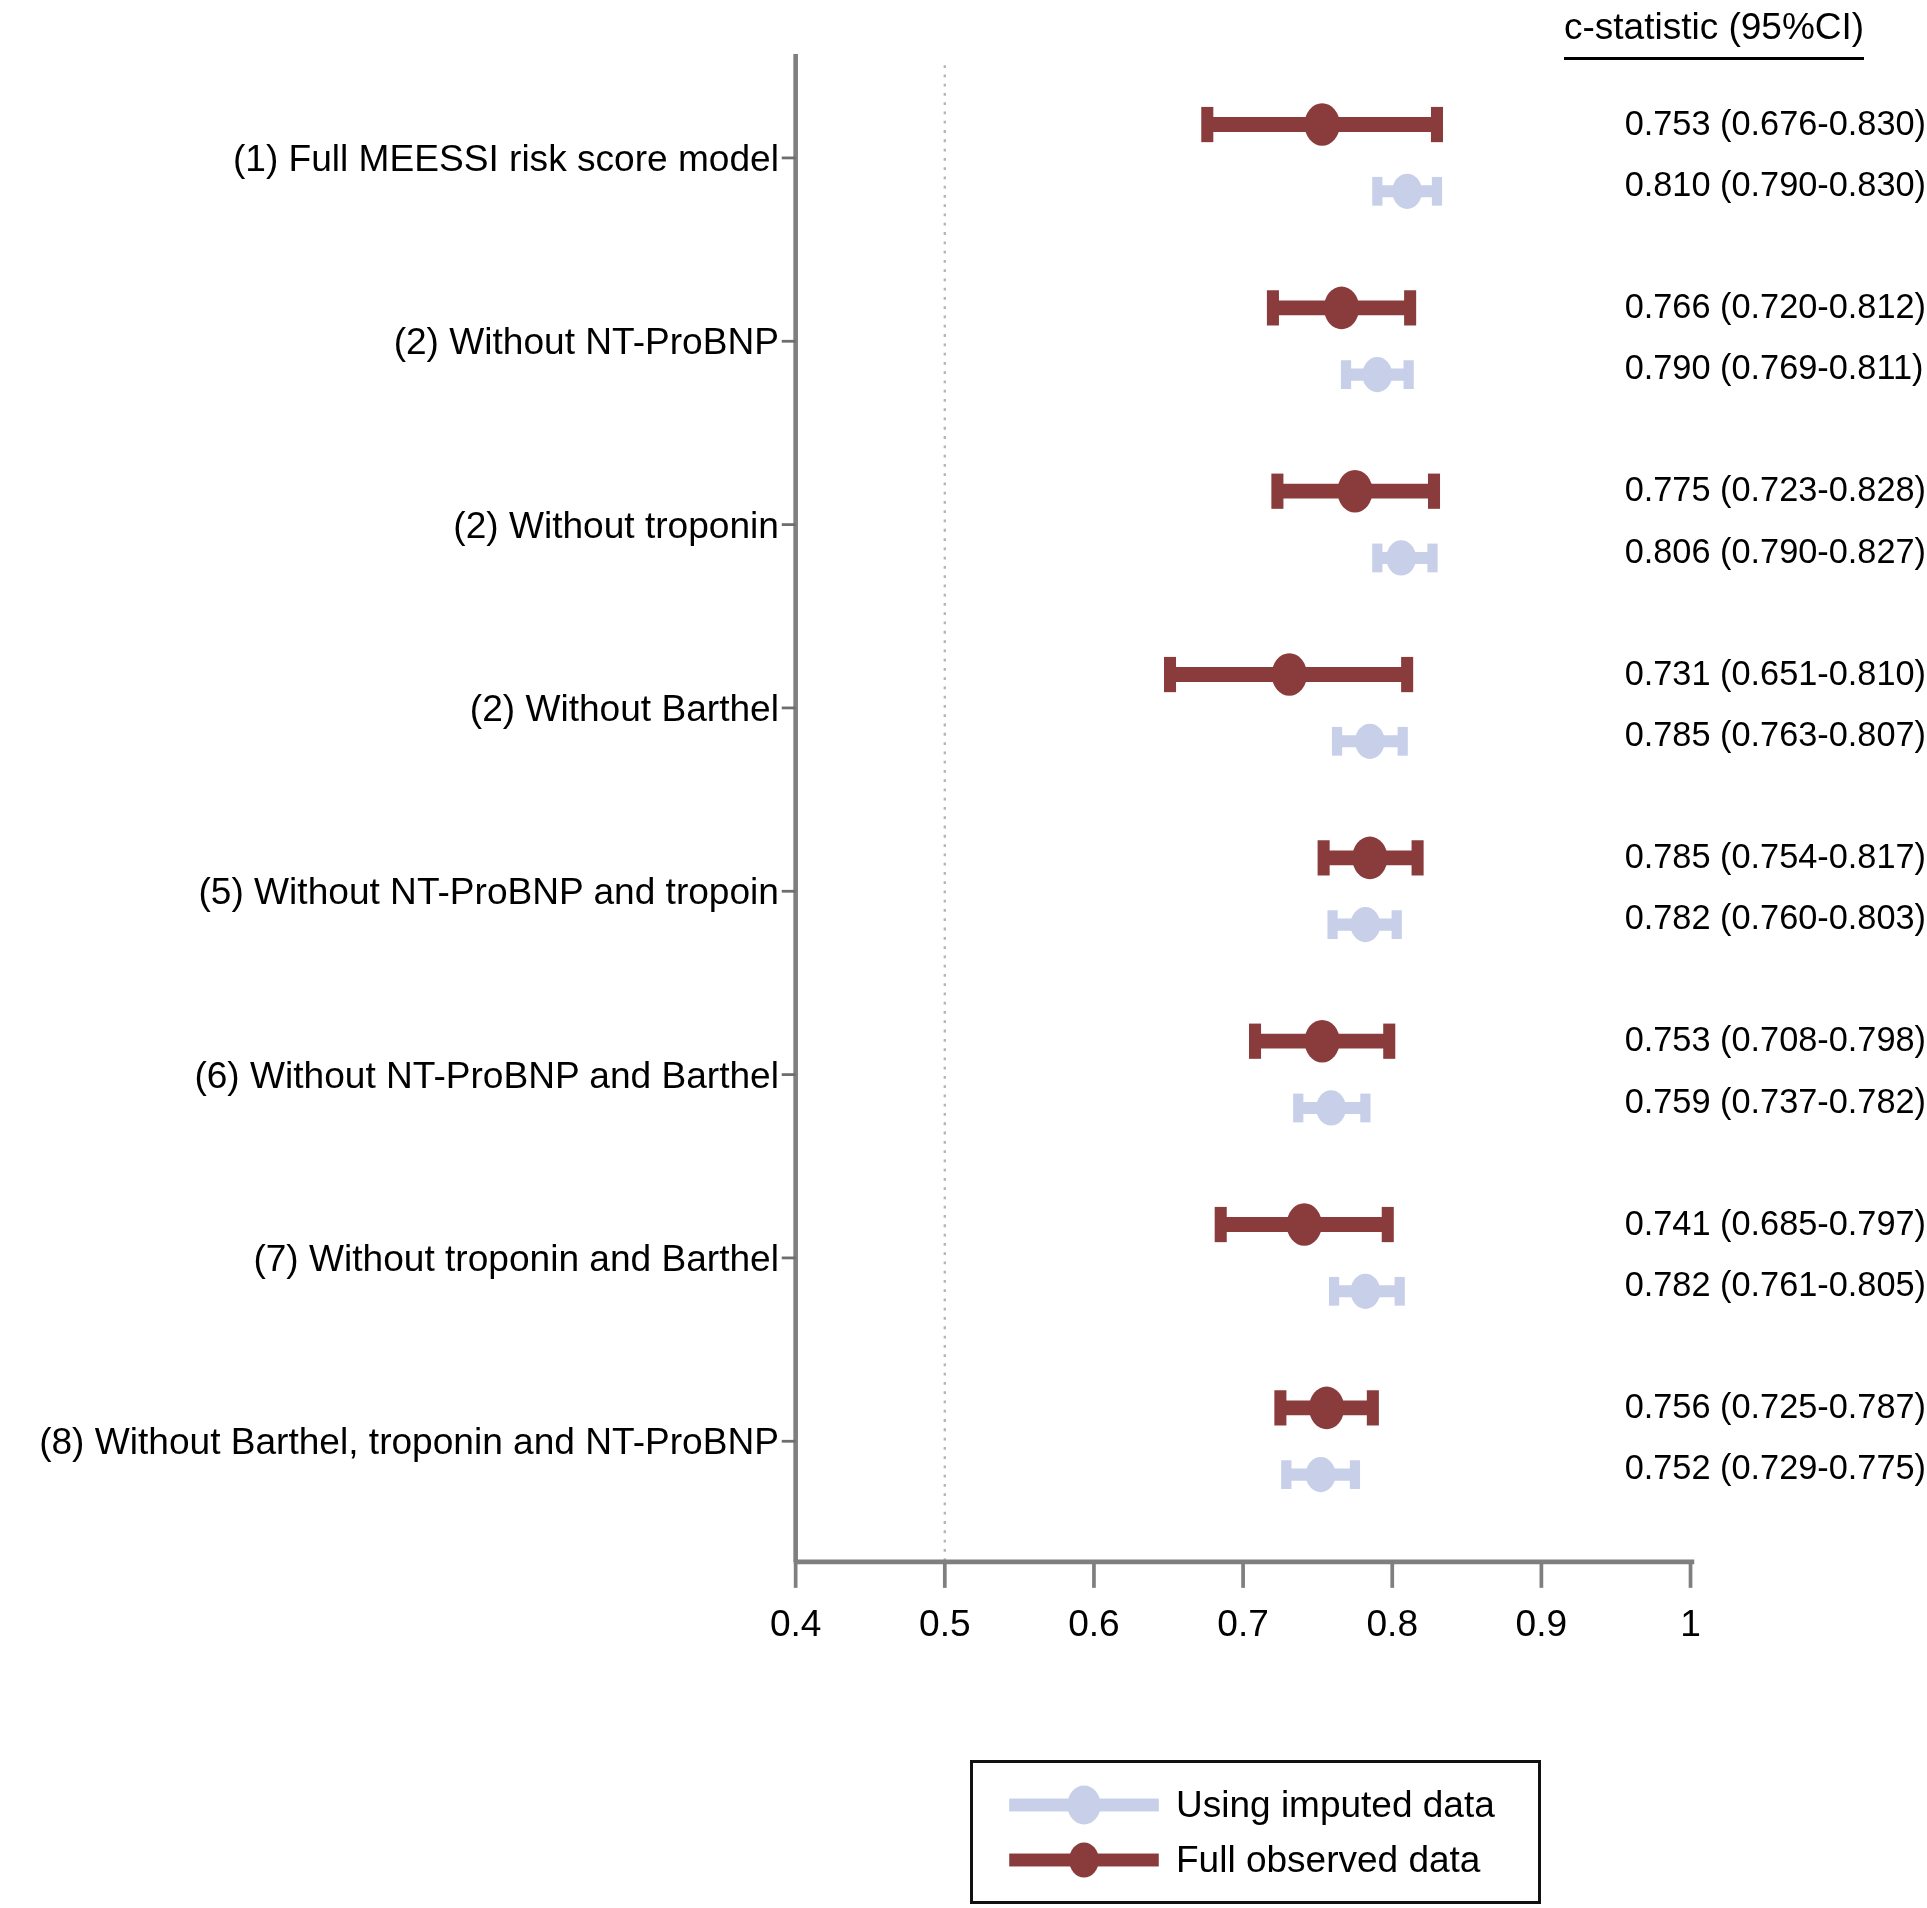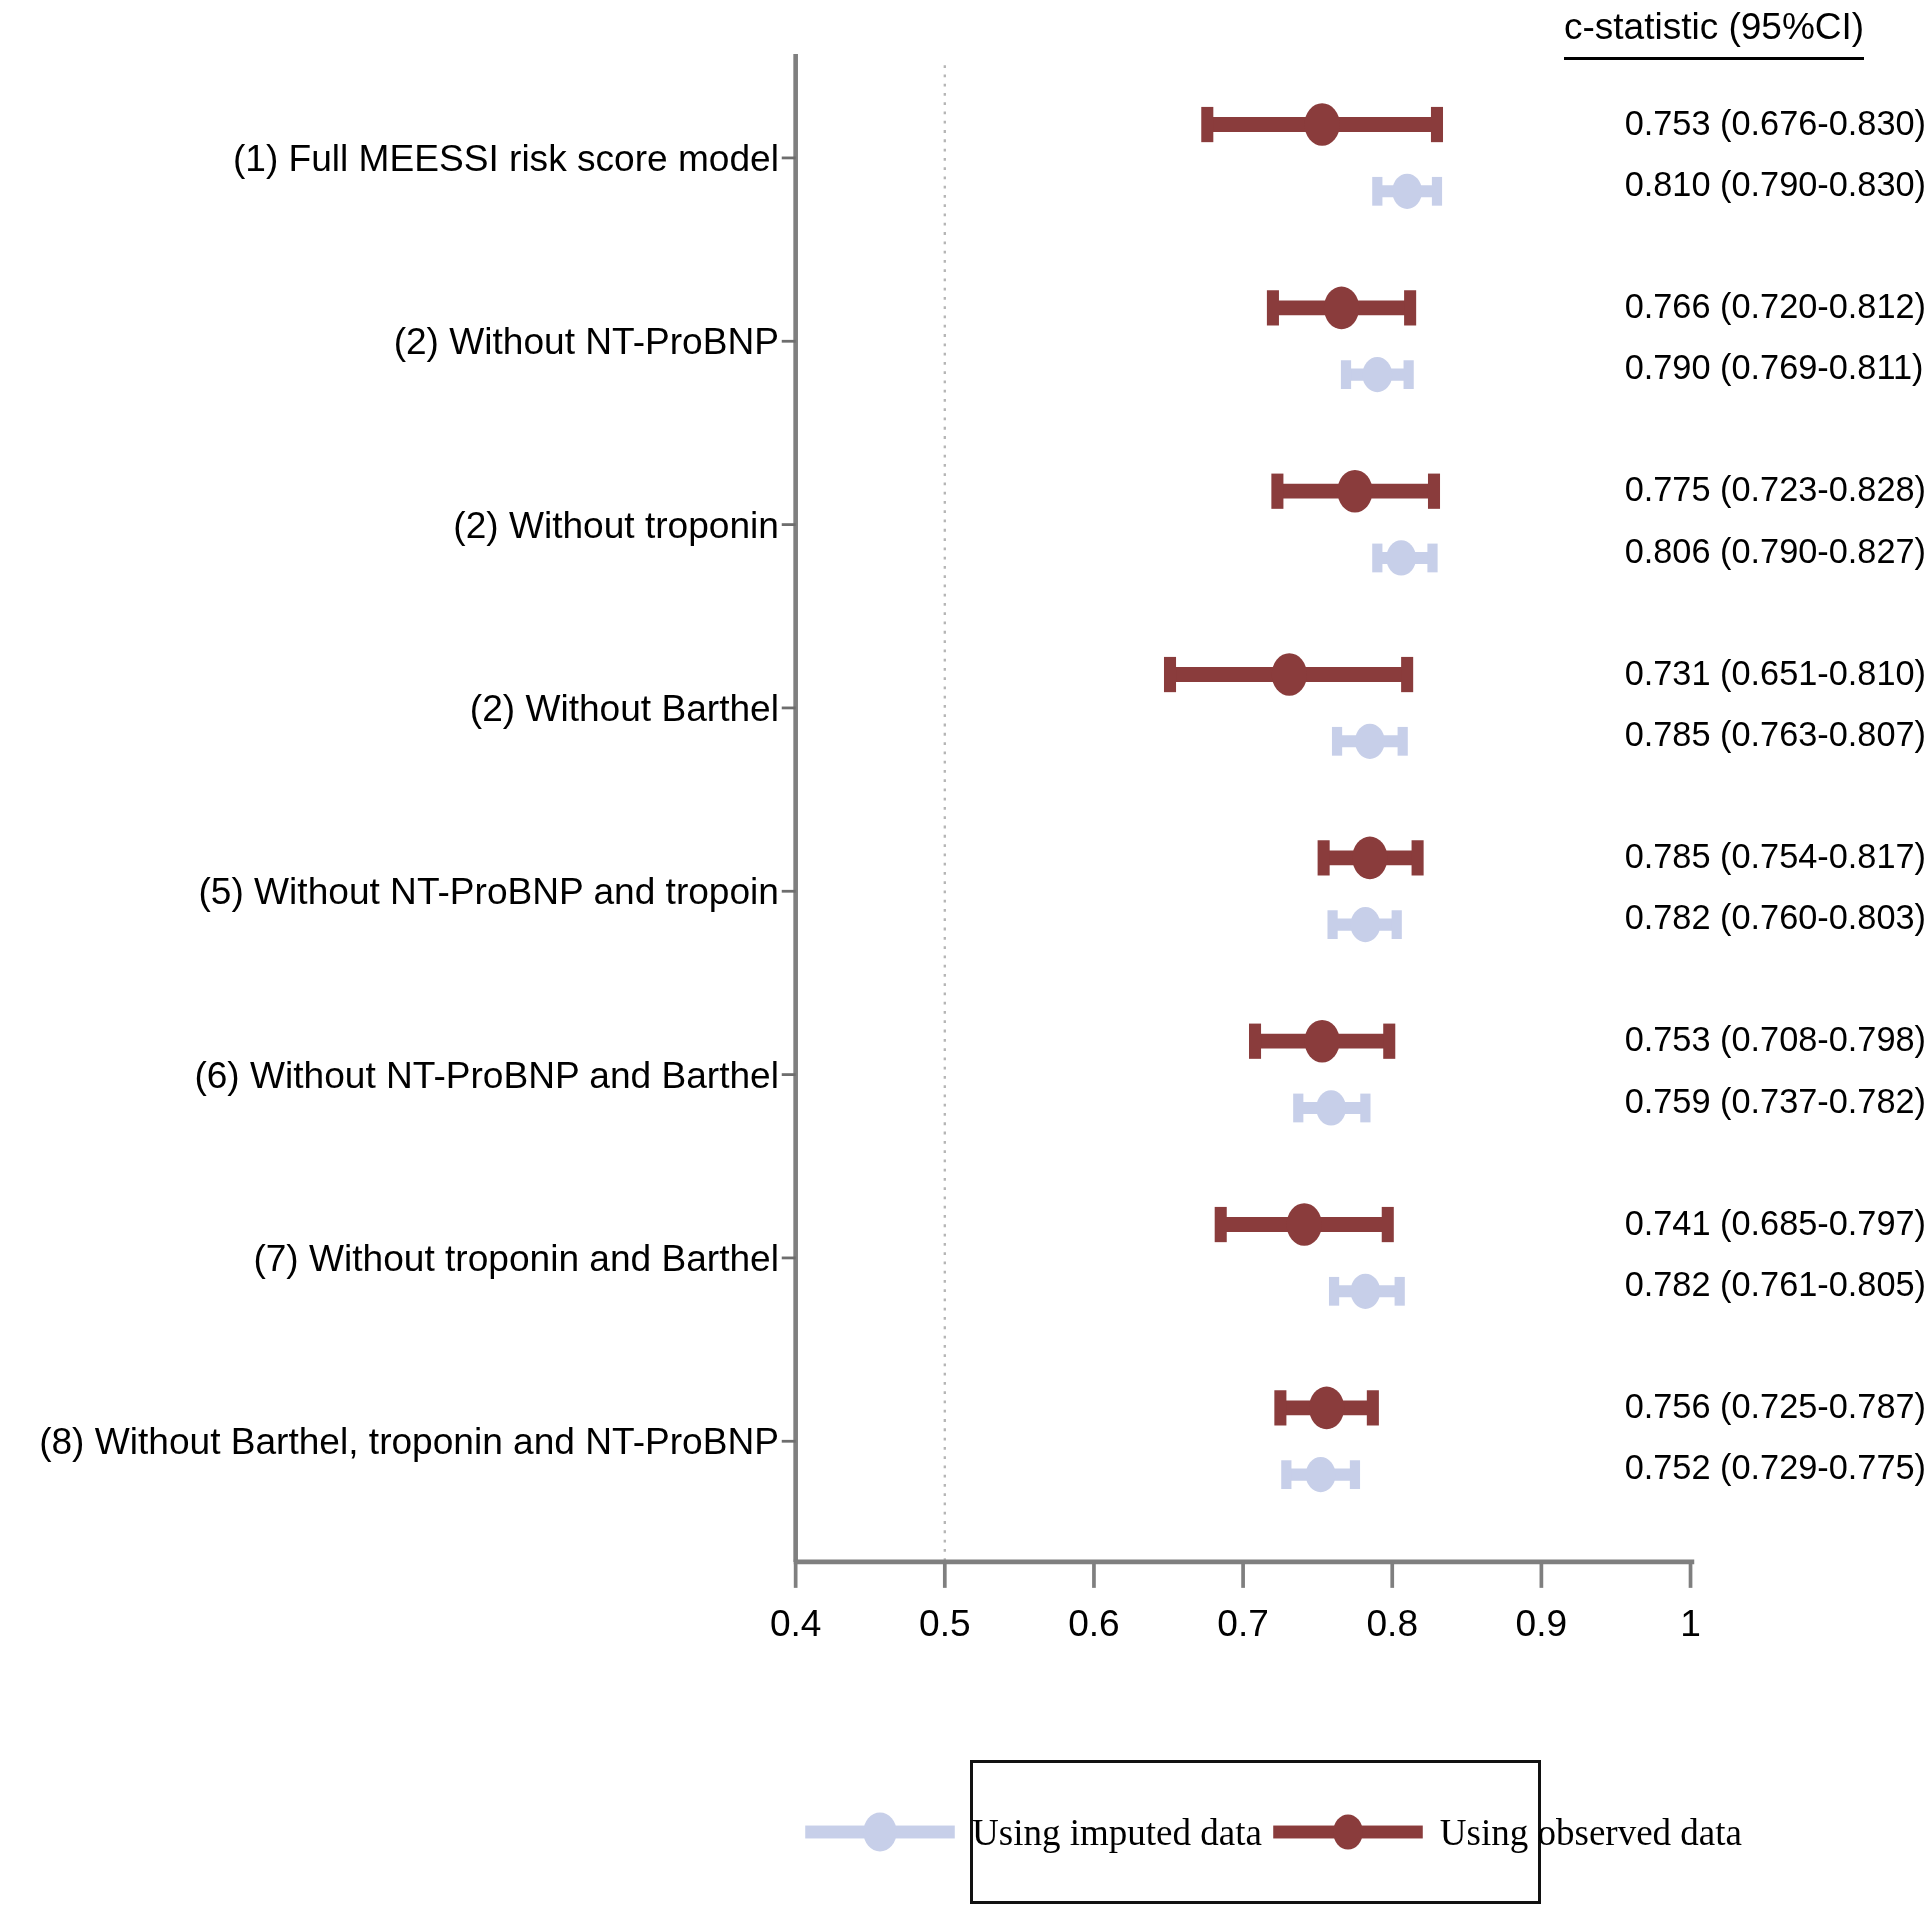--- a/index.html
+++ b/index.html
@@ -21,25 +21,24 @@
     white-space: nowrap;
   }
   .legend-box {
     position: absolute;
     left: 970px; top: 1760px;
     width: 571px; height: 144px;
     border: 3.7px solid #111;
     box-sizing: border-box;
     background: #fff;
     display: flex;
-    flex-direction: row;
+    flex-direction: column;
     justify-content: center;
     padding-left: 32px;
     gap: 7px;
-    font-family: Liberation Serif, serif;
   }
   .legend-row {
     display: flex;
     align-items: center;
     gap: 13px;
     font-size: 37px;
     color: #000;
     white-space: nowrap;
   }
   .legend-sample { flex: 0 0 auto; display: block; }
@@ -203,16 +202,16 @@
       <rect x="4" y="19" width="162" height="14" fill="#c7cfe9"></rect>
       <ellipse cx="85" cy="26" rx="18" ry="21" fill="#c7cfe9"></ellipse>
     </svg>
     <span>Using imputed data</span>
   </div>
   <div class="legend-row">
     <svg class="legend-sample" width="158" height="48" viewBox="0 0 170 52">
       <rect x="4" y="19" width="162" height="14" fill="#8a3c3c"></rect>
       <ellipse cx="85" cy="26" rx="16" ry="19" fill="#8a3c3c"></ellipse>
     </svg>
-    <span>Using observed data</span>
+    <span>Full observed data</span>
   </div>
 </div>
 
 
 </body></html>

